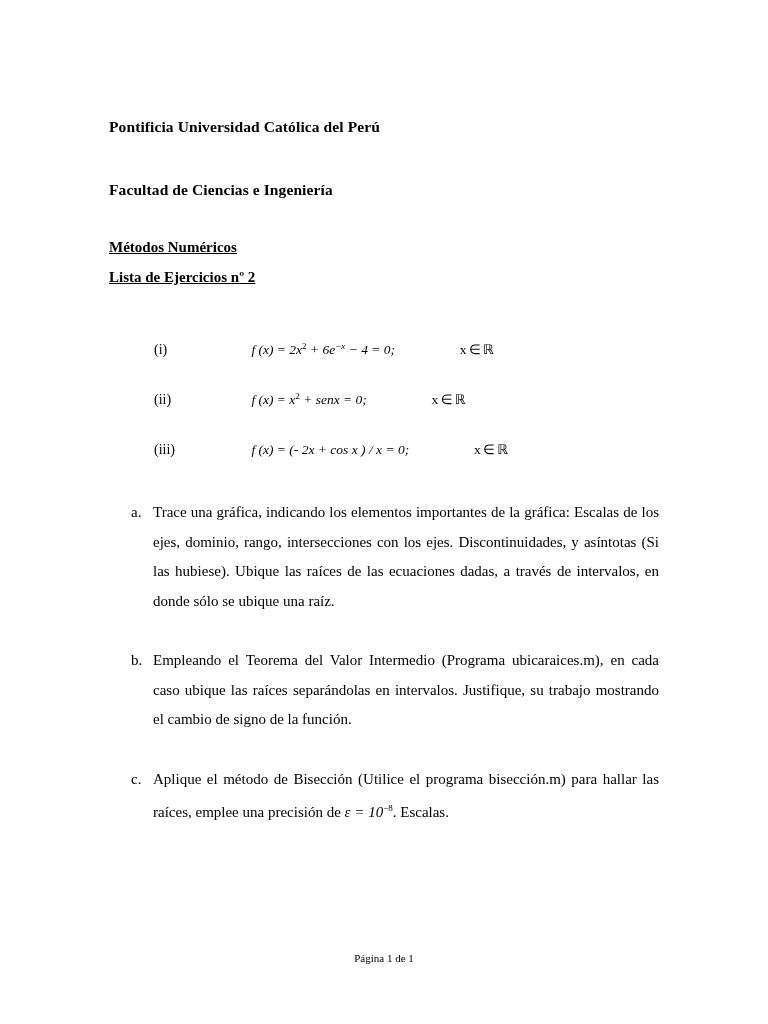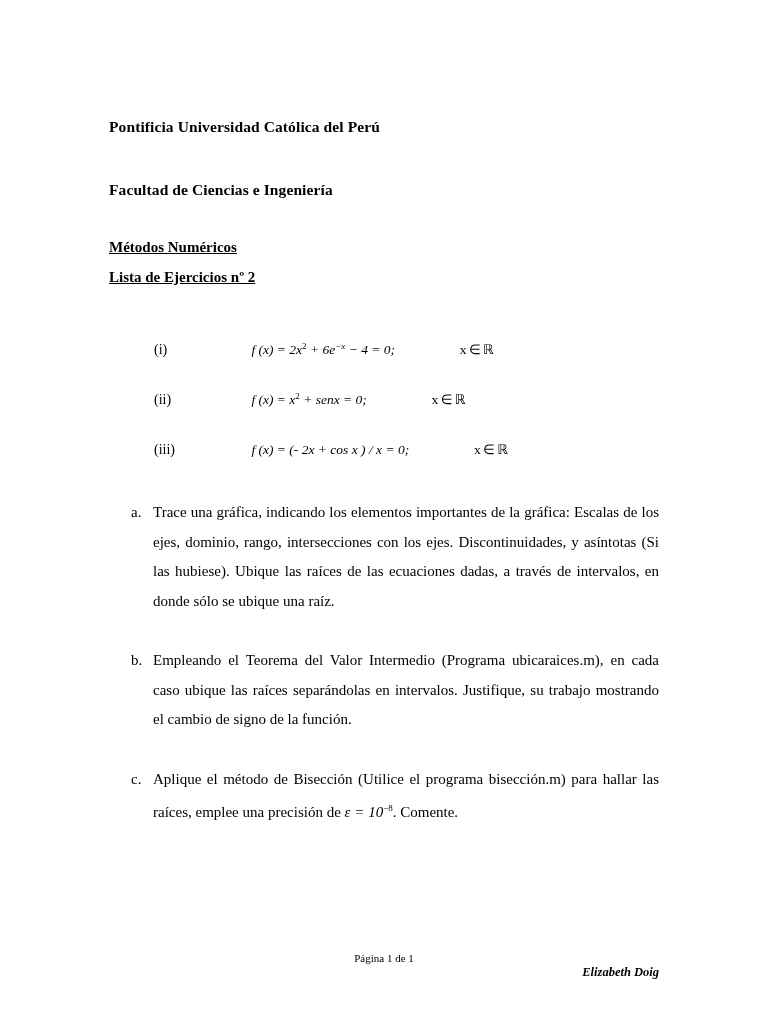--- a/index.html
+++ b/index.html
@@ -180,23 +180,22 @@
         <p>Trace una gráfica, indicando los elementos importantes de la gráfica: Escalas de los ejes, dominio, rango, intersecciones con los ejes. Discontinuidades, y asíntotas (Si las hubiese). Ubique las raíces de las ecuaciones dadas, a través de intervalos, en donde sólo se ubique una raíz.</p>
       </div>
 
       <div class="item">
         <span class="item-marker">b.</span>
         <p>Empleando el Teorema del Valor Intermedio (Programa ubicaraices.m), en cada caso ubique las raíces separándolas en intervalos. Justifique, su trabajo mostrando el cambio de signo de la función.</p>
       </div>
 
       <div class="item">
         <span class="item-marker">c.</span>
-        <p><span>Aplique el método de Bisección (Utilice el programa bisección.m) para hallar las raíces, emplee una precisión de </span><span class="eps">ε = 10</span><sup class="expn">−8</sup><span>. Comente.</span></p>
+        <p><span>Aplique el método de Bisección (Utilice el programa bisección.m) para hallar las raíces, emplee una precisión de </span><span class="eps">ε = 10</span><sup class="expn">−8</sup><span>. Escalas.</span></p>
       </div>
 
     </div>
 
   </div>
 
   <div class="footer-pg">Página 1 de 1</div>
-  <div class="footer-sign">Elizabeth Doig</div>
 
 </div>
 
 </body></html>

